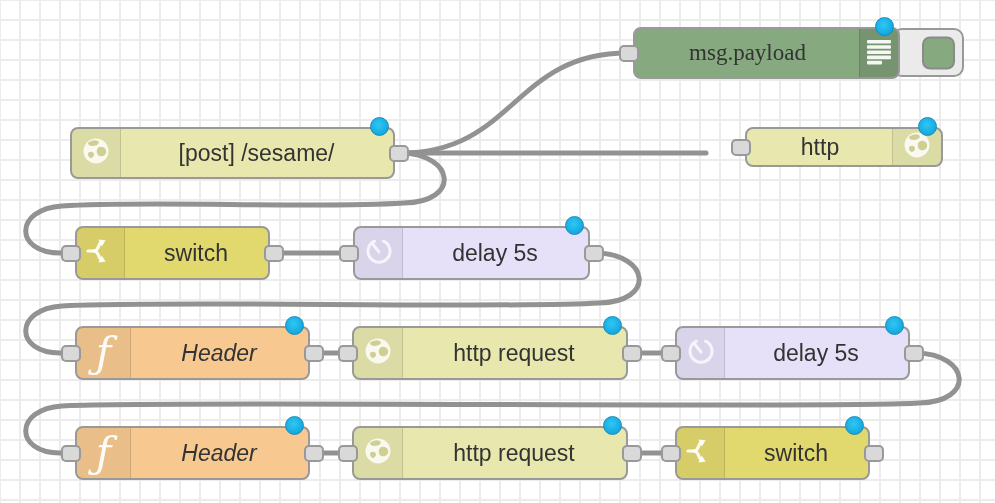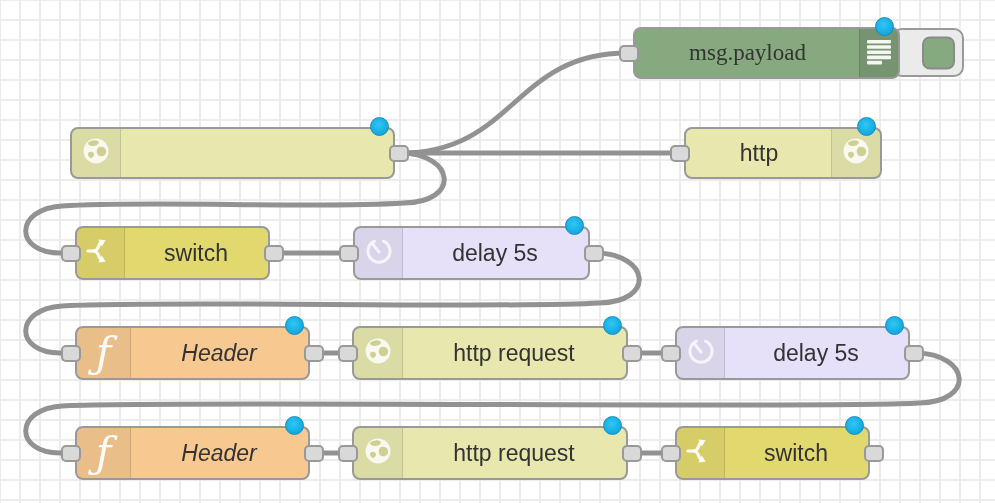--- a/index.html
+++ b/index.html
@@ -88,24 +88,25 @@
       <div class="port in"></div>
       <div class="changed-dot"></div>
     </div>
     <div class="node" style="left: 70px; top: 127px; width: 325px; height: 52px; background: rgb(231, 231, 174);">
       <div class="icon-section side-left" style="width: 48px;">
         <span><svg width="30" height="30" viewBox="0 0 30 30">
             <circle cx="15" cy="15" r="12.5" fill="#ffffff" fill-opacity="0.82"></circle>
             <path fill="#cfcf93" d="M8,6 Q13,3 17,5 Q19,7 16,9 Q11,11 8,9 Q6,7.5 8,6 Z M18,11 Q23,10 25,14 Q26,18 22,20 Q17,21 16,17 Q15,13 18,11 Z M9,16 Q12,15 13,18 Q13,21 10,22 Q7,21 7,18 Q7,16 9,16 Z"></path>
           </svg></span>
       </div>
-      <div class="port out"></div>
-      <div class="changed-dot"></div>
-    </div>
-    <div class="node" style="left: 684px; top: 127px; width: 198px; height: 52px; background: rgb(231, 231, 174);">
+      <div class="node-label" style="left: 48px; right: 0px;">[post] /sesame/</div>
+      <div class="port out"></div>
+      <div class="changed-dot"></div>
+    </div>
+    <div class="node" style="left: 745px; top: 127px; width: 198px; height: 40px; background: rgb(231, 231, 174);">
       <div class="icon-section side-right" style="width: 48px;">
         <span><svg width="30" height="30" viewBox="0 0 30 30">
             <circle cx="15" cy="15" r="12.5" fill="#ffffff" fill-opacity="0.82"></circle>
             <path fill="#cfcf93" d="M8,6 Q13,3 17,5 Q19,7 16,9 Q11,11 8,9 Q6,7.5 8,6 Z M18,11 Q23,10 25,14 Q26,18 22,20 Q17,21 16,17 Q15,13 18,11 Z M9,16 Q12,15 13,18 Q13,21 10,22 Q7,21 7,18 Q7,16 9,16 Z"></path>
           </svg></span>
       </div>
       <div class="node-label" style="left: 0px; right: 48px;">http</div>
       <div class="port in"></div>
       <div class="changed-dot"></div>
     </div>

